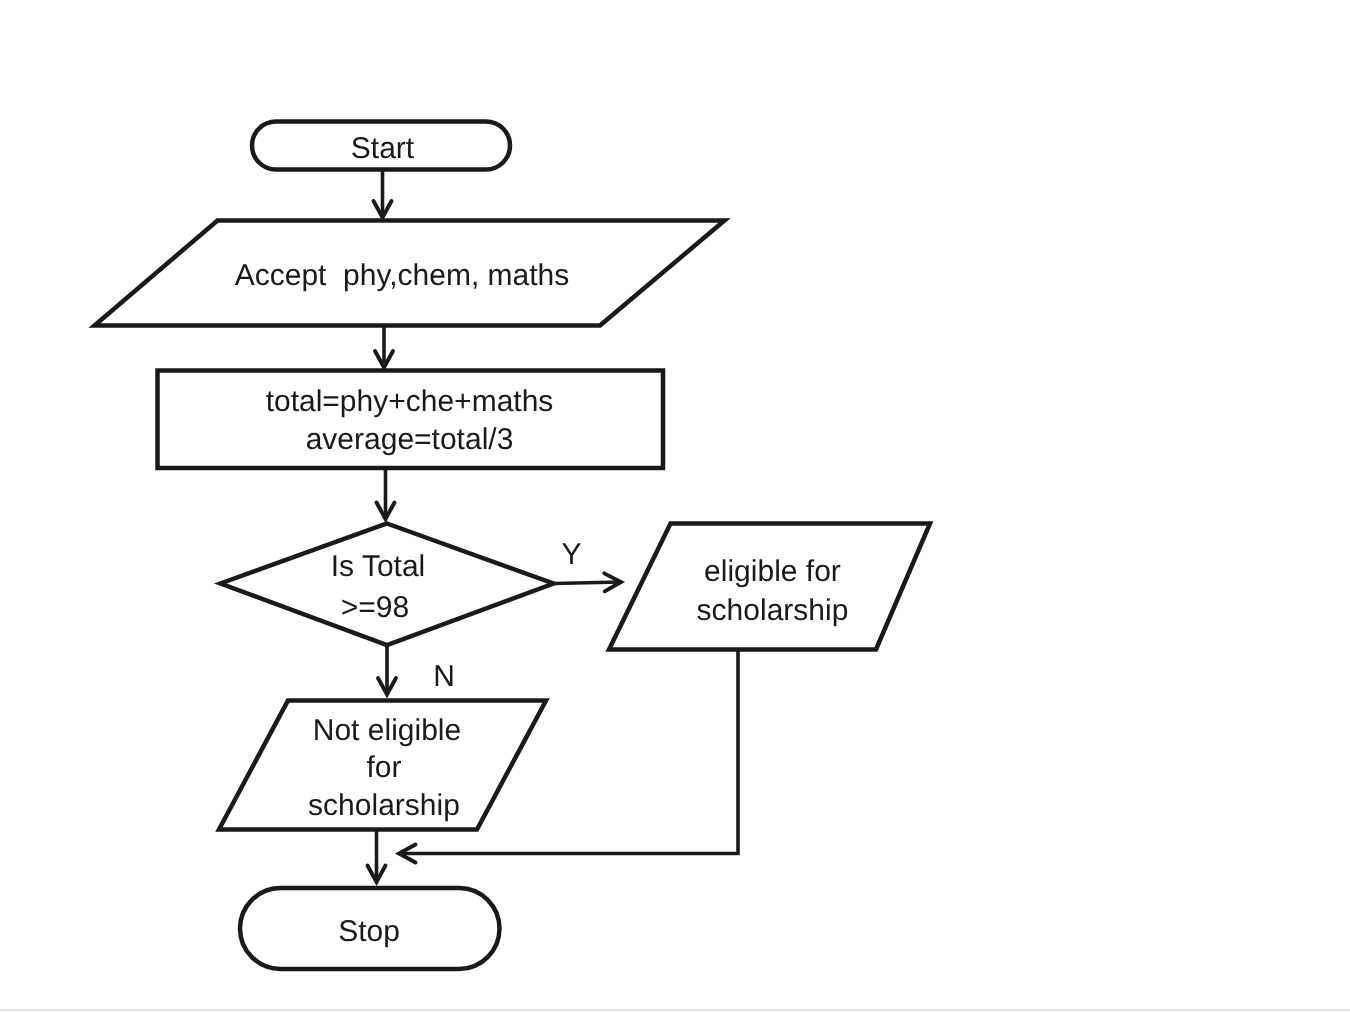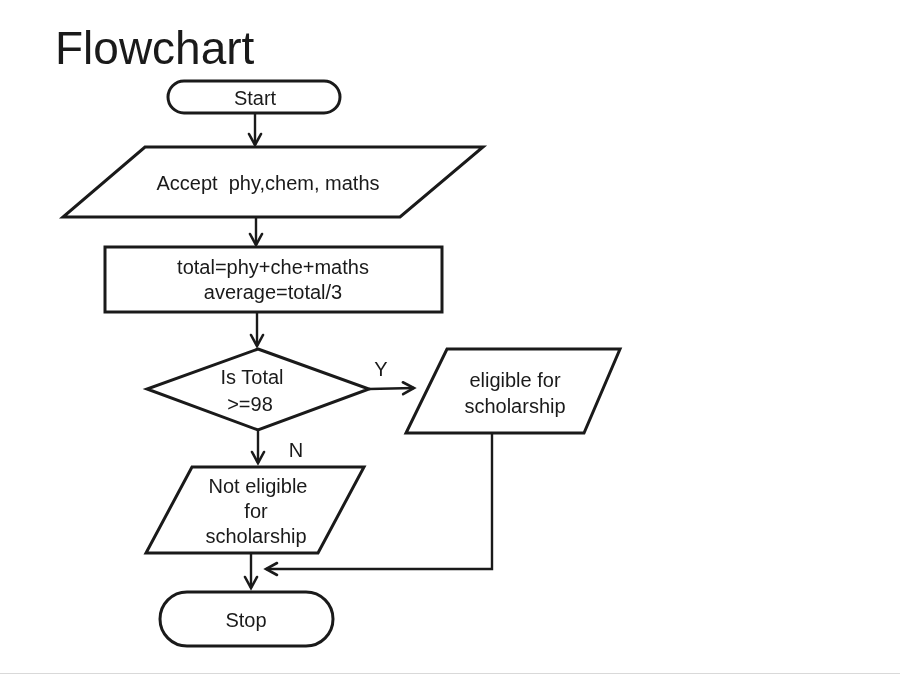--- a/index.html
+++ b/index.html
@@ -55,21 +55,20 @@
     bottom: 1px;
     height: 1px;
     background: #d9d9d9;
   }
 </style>
 </head>
 <body>
 
 <div class="slide">
 
-  <div class="slide-title">Flowchart</div>
 
   <svg class="flow" width="900" height="675" viewBox="0 0 900 675">
     <defs>
       <marker id="arrowV" markerUnits="userSpaceOnUse" markerWidth="18" markerHeight="18" viewBox="0 0 18 18" refX="14" refY="9" orient="auto">
         <path d="M3,3 L14,9 L3,15" fill="none" stroke="#1a1a1a" stroke-width="2.6" stroke-linecap="round" stroke-linejoin="miter"></path>
       </marker>
     </defs>
 
     <g>
       <rect class="shape" x="168" y="81" width="172" height="32" rx="16" ry="16"></rect>

